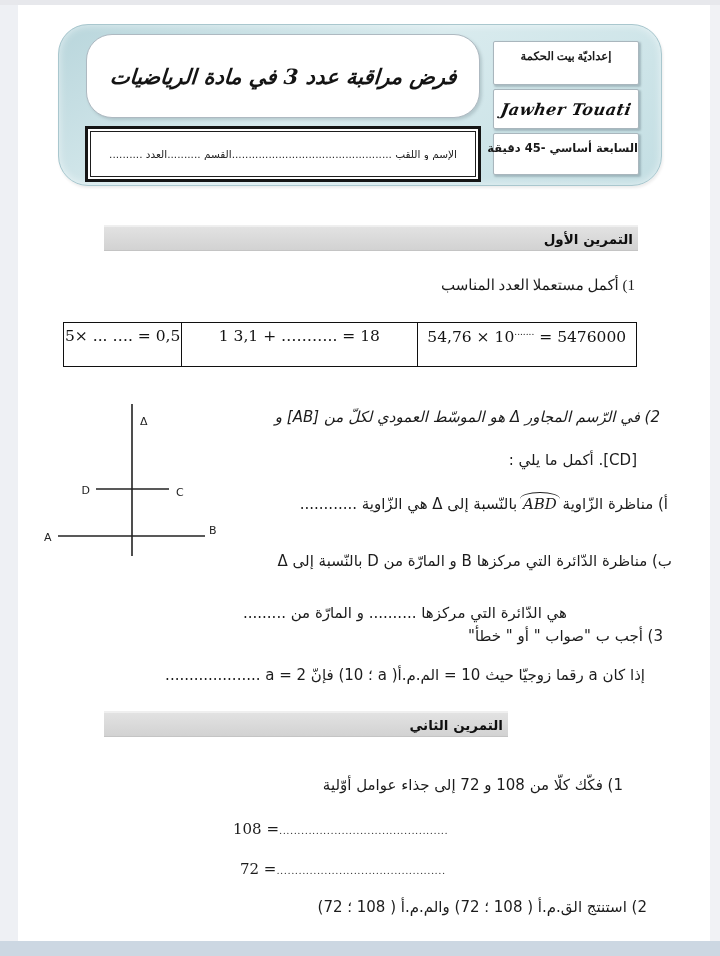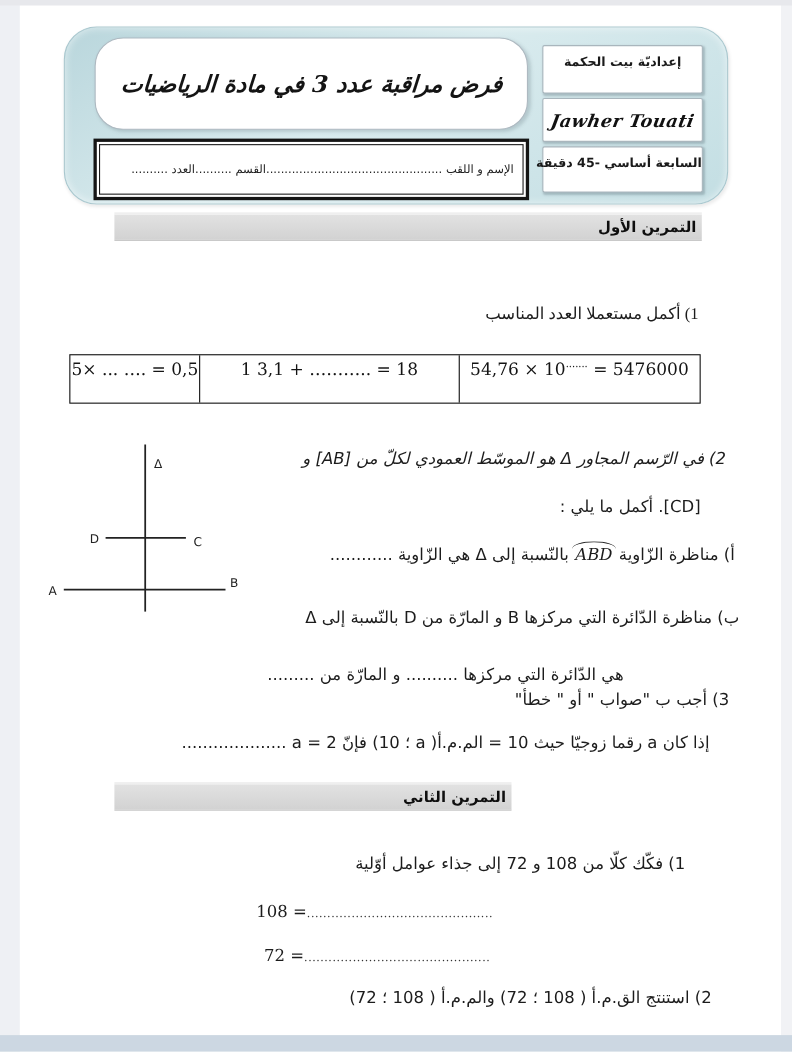--- a/index.html
+++ b/index.html
@@ -31,48 +31,48 @@
   }
   .title-text{
     font-family:"DejaVu Serif","Liberation Serif",serif;
     font-weight:bold;font-style:italic;font-size:21px;color:#141414;
     direction:rtl;transform:skewX(-4deg);letter-spacing:-1px;white-space:nowrap;
   }
   .name-box{
     left:31px;top:106px;width:384px;height:44px;background:#fff;
     border:1px solid #1d1d1d;
     box-shadow:0 0 0 2px #ffffff,0 0 0 5px #151515;
-    display:flex;align-items:center;
+    display:flex;align-items:center;text-align:center;
   }
   .name-line{direction:rtl;width:100%;font-size:10.5px;color:#222;padding:0 8px;white-space:nowrap;overflow:hidden;}
   .side-box{
     left:434px;width:144px;background:#fff;border:1px solid #a9b6bd;border-radius:2px;
     box-shadow:1.5px 1.5px 2px rgba(70,90,100,.3);
   }
-  .side-box.b1{top:16px;height:42px;}
+  .side-box.b1{top:16px;height:42px;font-family:Liberation Serif, serif;}
   .side-box.b2{top:64px;height:38px;display:flex;align-items:center;justify-content:center;}
   .side-box.b3{top:108px;height:40px;}
   .school-text,.grade-text{
     direction:rtl;text-align:center;font-weight:bold;font-size:11.5px;color:#1a1a1a;padding-top:7px;white-space:nowrap;
   }
   .signature{
     font-family:"DejaVu Serif","Liberation Serif",serif;
     font-style:italic;font-weight:bold;font-size:16px;color:#111;
     transform:skewX(-10deg);letter-spacing:0.5px;
   }
 
   
   .bar{
     background:linear-gradient(#e2e2e2,#d2d2d2);
     border-top:2px solid #efefef;border-bottom:1px solid #c4c4c4;
     direction:rtl;font-weight:bold;font-size:13.5px;color:#0f0f0f;
     line-height:24px;padding-right:5px;box-sizing:border-box;
   }
-  .bar1{left:104px;top:193px;width:534px;height:26px;}
-  .bar2{left:104px;top:711px;width:361px;height:26px;}
+  .bar1{left:104px;top:225px;width:534px;height:26px;}
+  .bar2{left:104px;top:711px;width:404px;height:26px;}
 
   
   .tline{direction:rtl;font-size:15px;color:#1c1c1c;white-space:nowrap;}
 
   
   .ftable{
     left:63px;top:322px;width:574px;height:45px;border:1.5px solid #101010;
     display:flex;flex-direction:row-reverse;box-sizing:border-box;background:#fff;
   }
   .ftable .cell{

